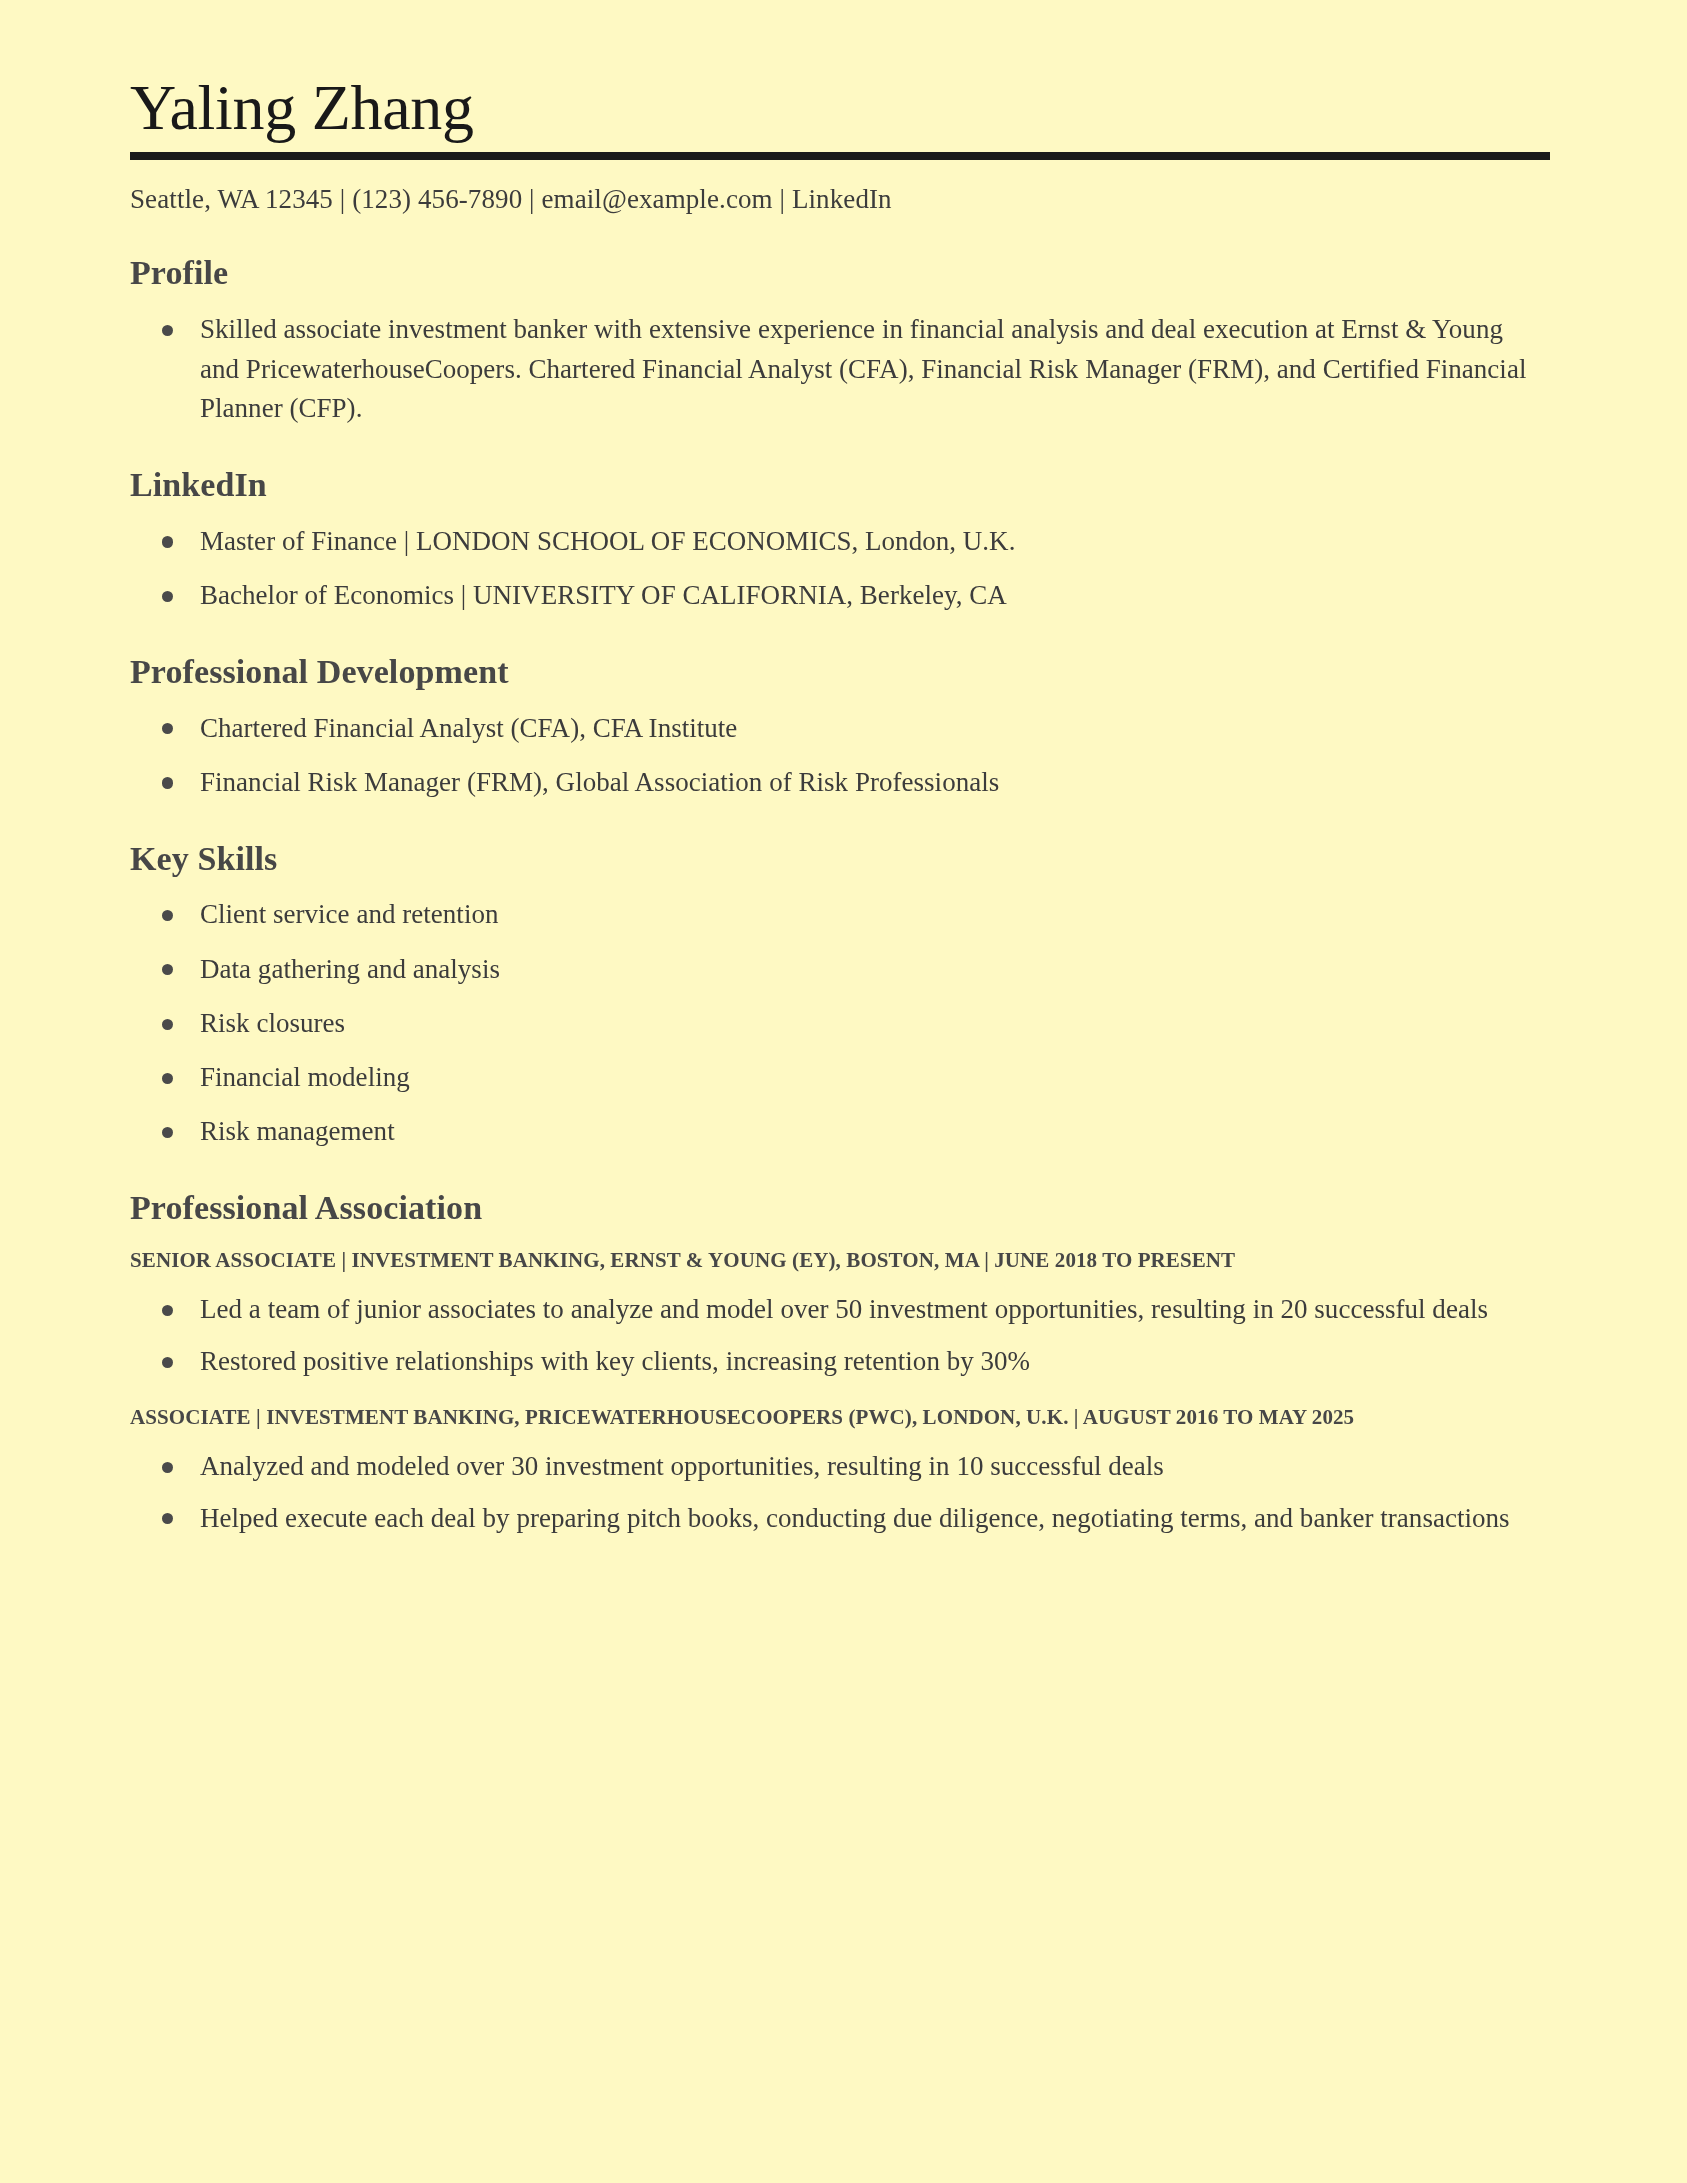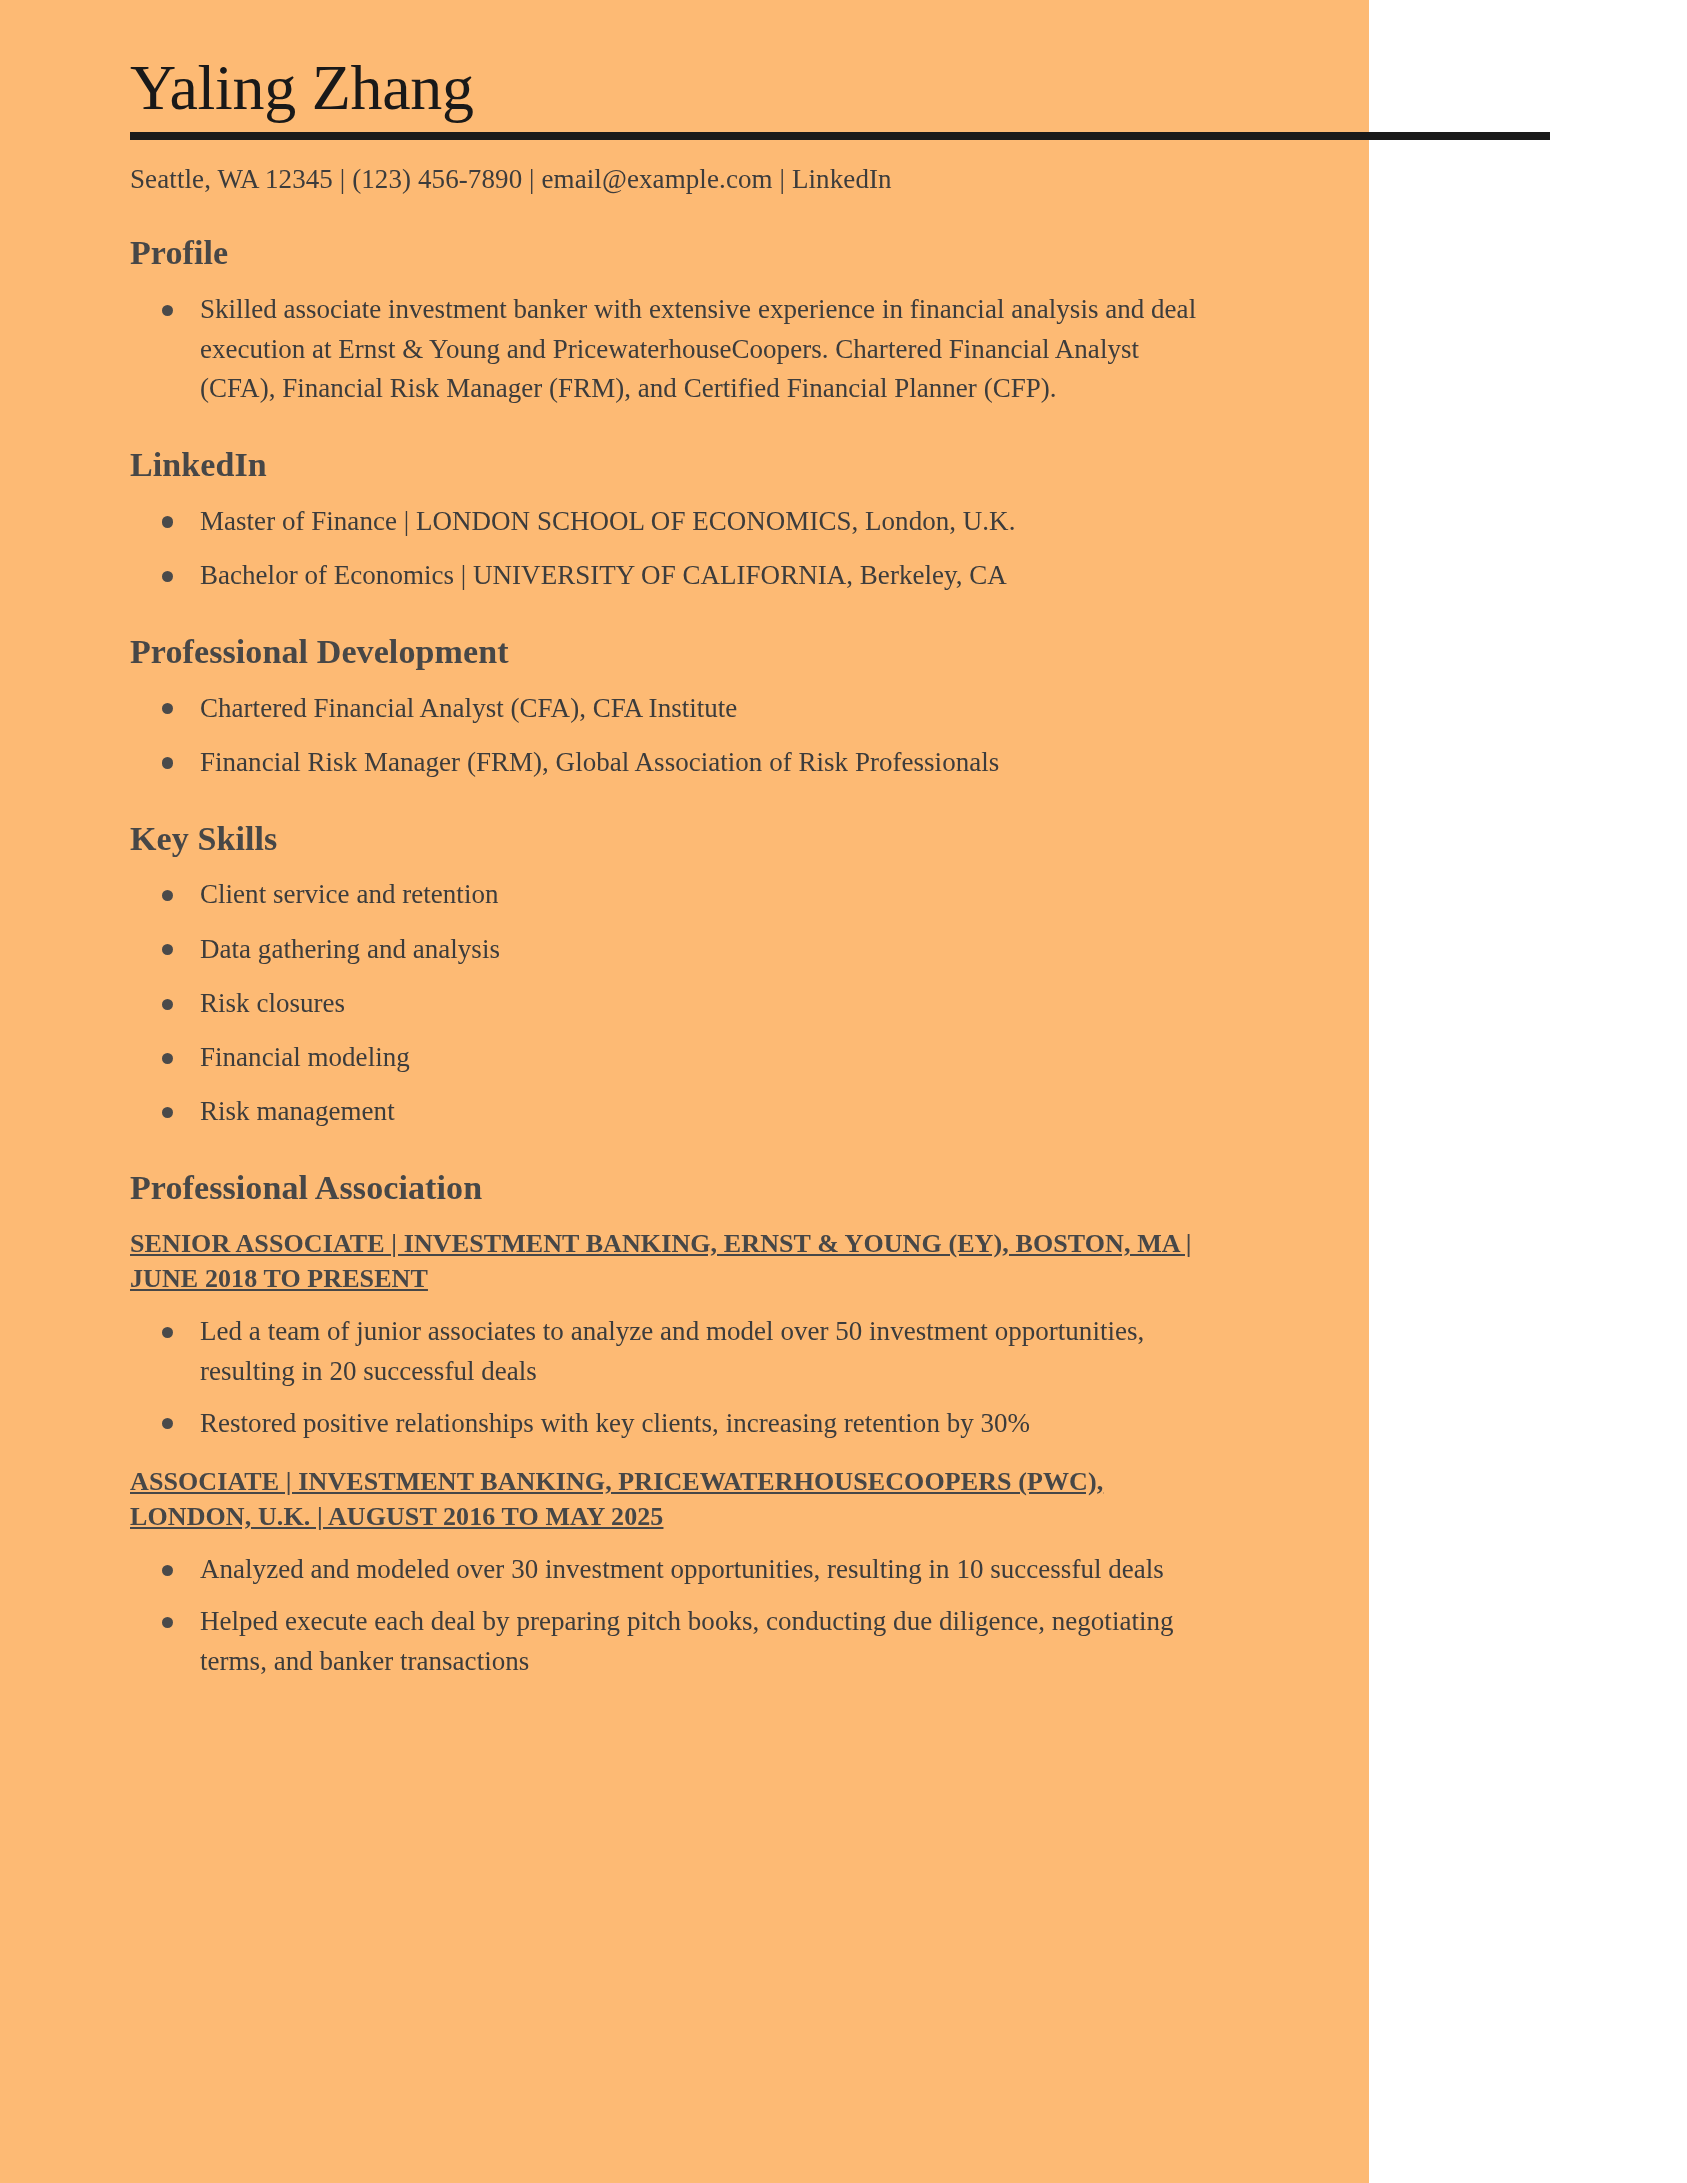--- a/index.html
+++ b/index.html
@@ -8,25 +8,25 @@
     background: #ffffff;
   }
   body {
     width: 1687px;
     height: 2183px;
     font-family: "Liberation Serif", "DejaVu Serif", serif;
     -webkit-font-smoothing: antialiased;
   }
 
   .page {
-    width: 1369px;
+    width: 1687px;
     height: 2183px;
     box-sizing: border-box;
-    padding: 54px 138px 0 130px;
-    background: #fdba74;
+    padding: 74px 138px 0 130px;
+    background: #fef9c3;
     position: relative;
   }
 
   
   .name {
     font-size: 64px;
     font-weight: 400;
     line-height: 1.06;
     color: #191919;
     letter-spacing: -0.3px;
@@ -101,28 +101,27 @@
 
   
   .job {
     margin-top: 21px;
   }
   .job:first-of-type {
     margin-top: 17px;
   }
 
   .job-title {
-    font-size: 26px;
+    font-size: 21px;
     font-weight: 700;
     color: #474747;
     line-height: 1.35;
     margin: 0 0 12px 0;
     letter-spacing: 0.1px;
     max-width: 1370px;
-    text-decoration: underline;
   }
 
   .job ul.bullets > li {
     margin-bottom: 12px;
   }
 
   .profile-text {
     max-width: 1363px;
   }
 </style>

